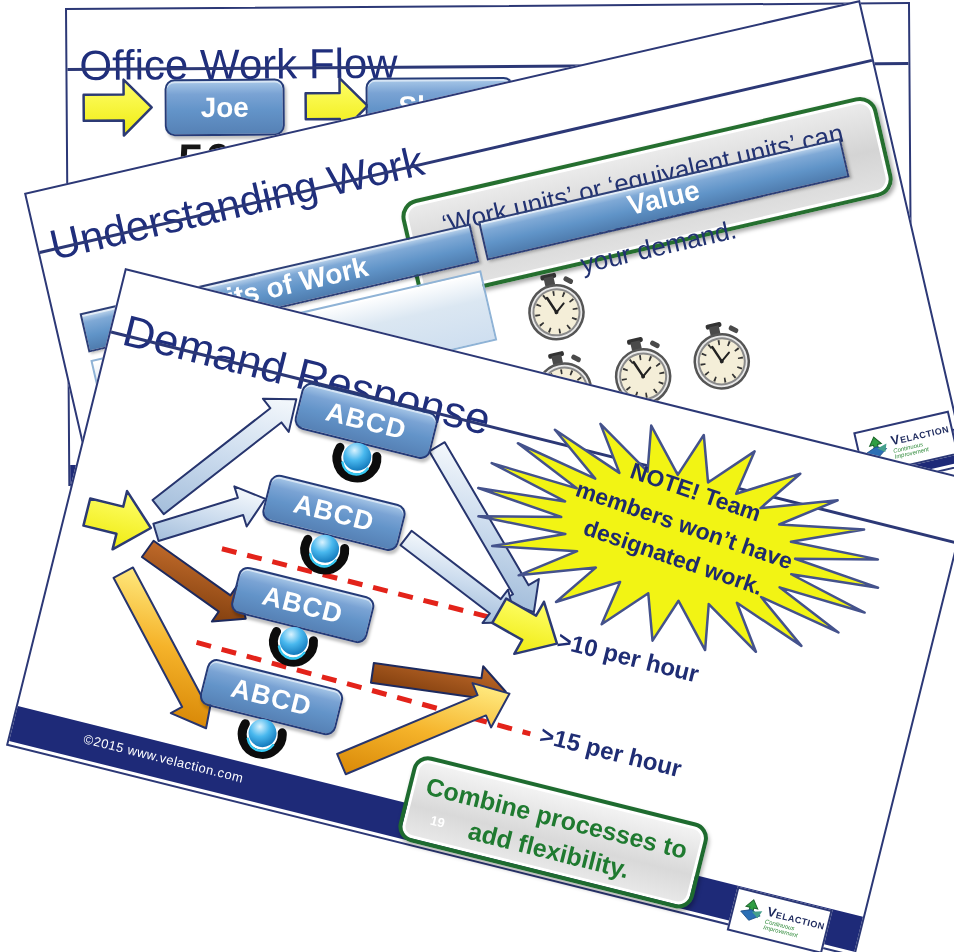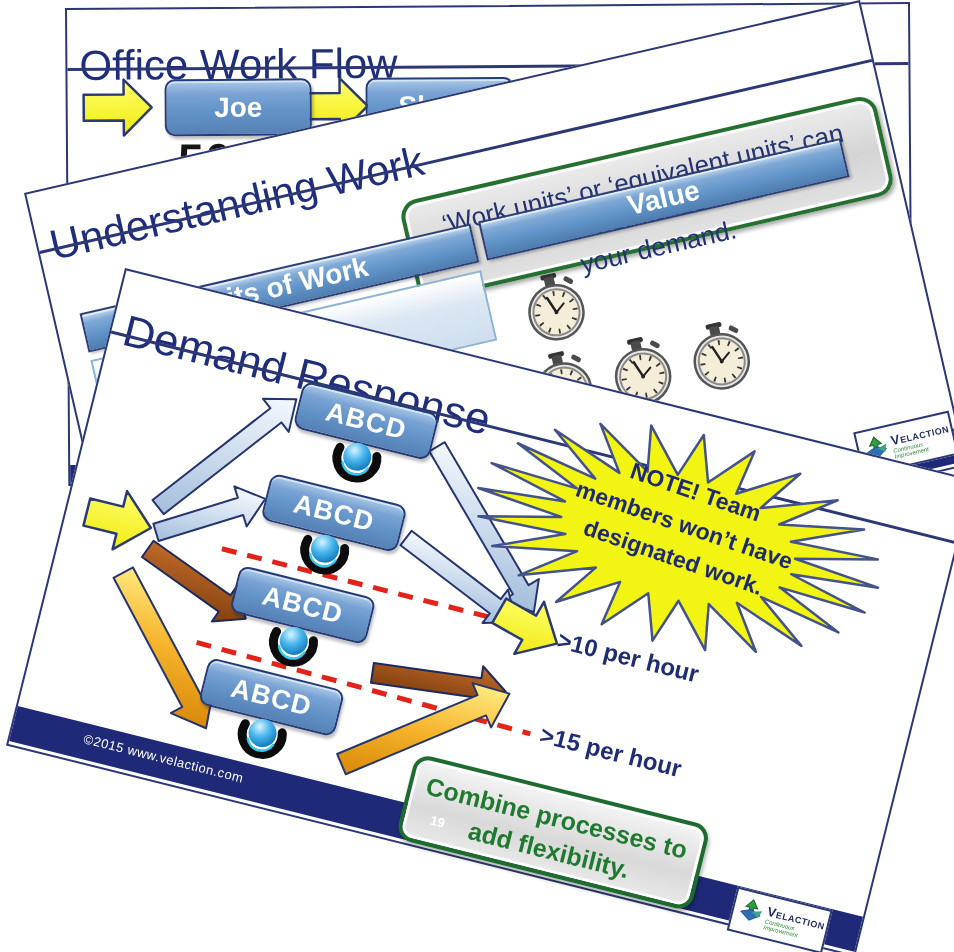--- a/index.html
+++ b/index.html
@@ -21,21 +21,21 @@
 
   .band{position:absolute;left:0;width:100%;background:#1e2a78;}
   #slide-back .band{top:455px;height:23px;}
   #slide-middle .band{top:437px;height:34px;}
   #slide-front .band{top:449px;height:36px;}
 
   .pbox{position:absolute;border:2px solid #253b78;border-radius:10px;box-sizing:border-box;
         background:linear-gradient(180deg,#a8c8e8 0%,#7aa3d4 25%,#6394c9 55%,#5681b5 100%);
         box-shadow:inset 0 2px 0 rgba(255,255,255,.55),2px 3px 3px rgba(0,0,0,.25);
         color:#fff;font-weight:bold;text-align:center;}
-  .b-joe{left:97px;top:70px;width:147px;height:57px;font-size:28px;line-height:53px;}
+  .b-joe{left:97px;top:70px;width:120px;height:57px;font-size:28px;line-height:53px;}
   .b-p2{left:298px;top:70px;width:148px;height:57px;font-size:28px;line-height:53px;}
   .f1{left:199px;top:64px;}.f2{left:190px;top:161px;}.f3{left:182px;top:258px;}.f4{left:174px;top:355px;}
   .fbox{width:140px;height:48px;font-size:27px;line-height:44px;letter-spacing:1px;}
 
   .cam{position:absolute;width:56px;height:46px;}
   .c1{left:241px;top:110px;}.c2{left:232px;top:207px;}.c3{left:224px;top:304px;}.c4{left:216px;top:401px;}
 
   .starwrap{position:absolute;left:388px;top:14px;width:424px;height:224px;}
   .note{position:absolute;left:448px;top:60px;width:310px;text-align:center;transform:rotate(5deg);
         color:#1e2a6e;font-weight:bold;font-size:23px;line-height:1.5;}

